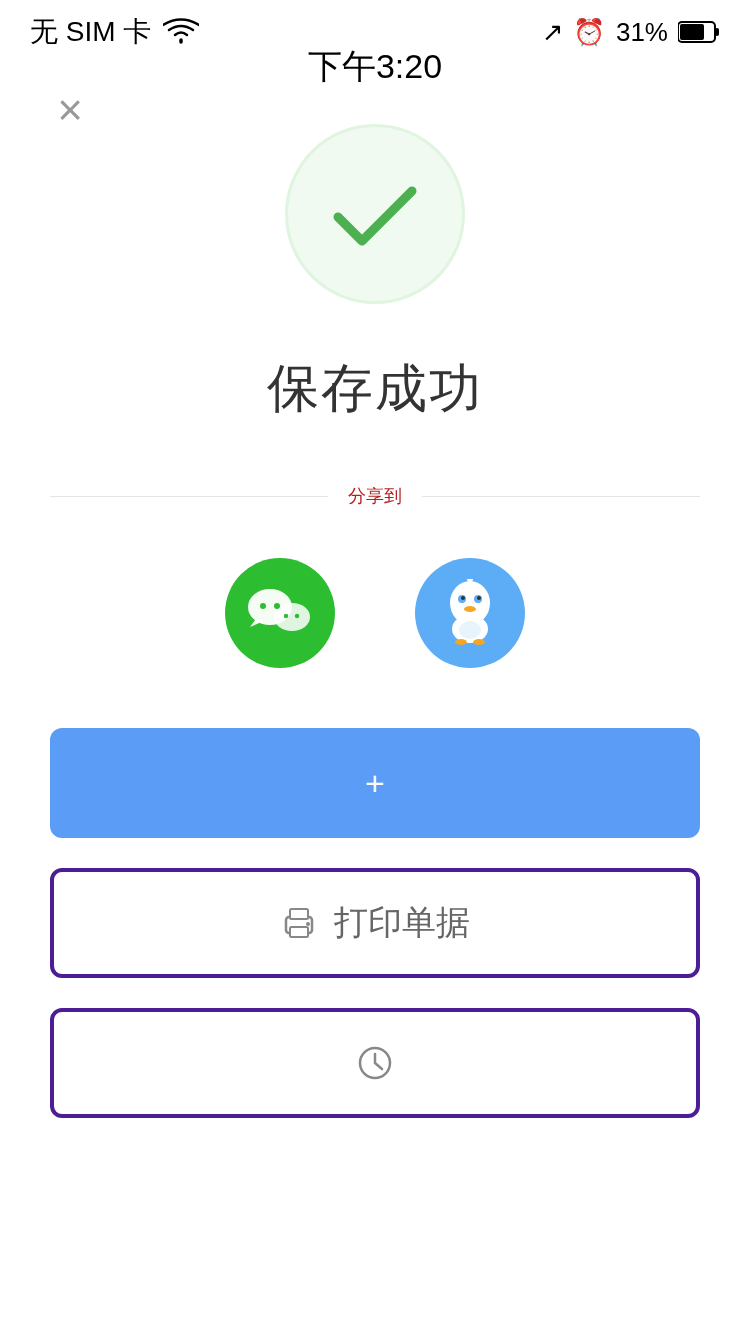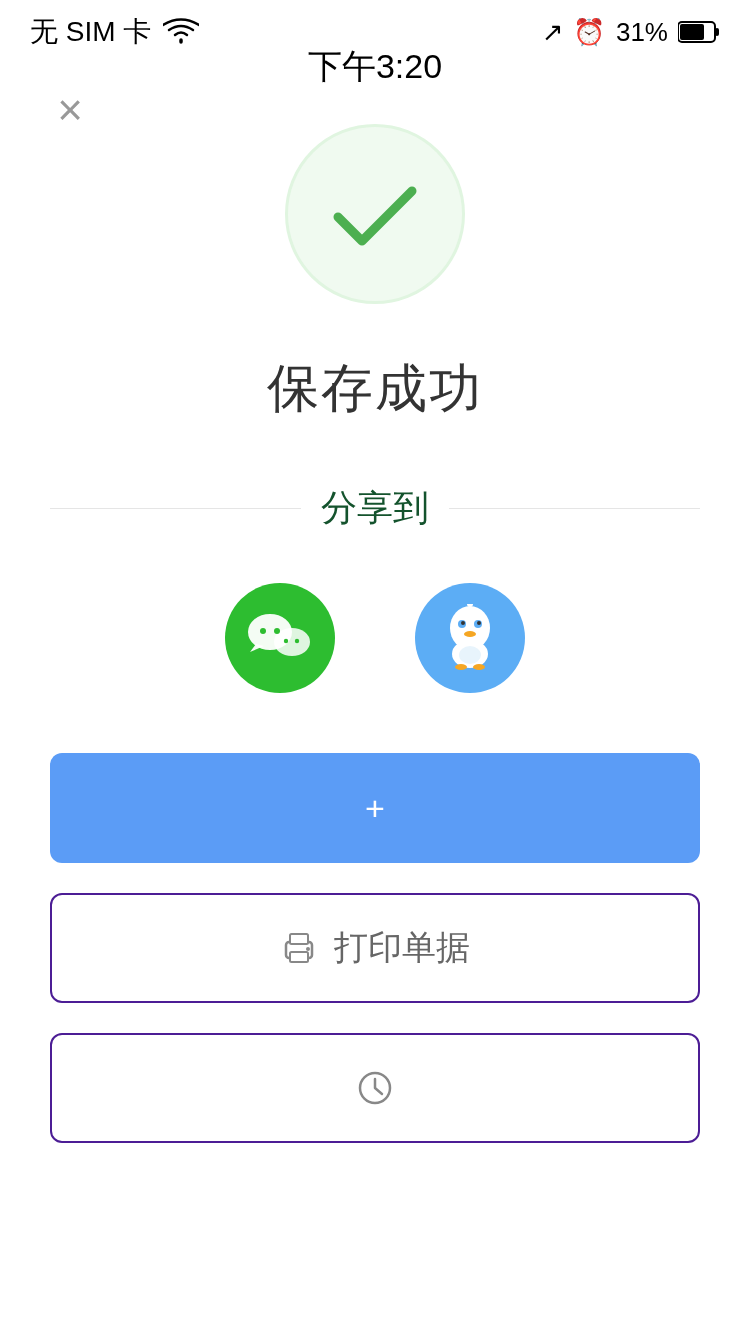--- a/index.html
+++ b/index.html
@@ -121,22 +121,22 @@
       margin-bottom: 50px;
     }
 
     .divider-line {
       flex: 1;
       height: 1px;
       background: #e5e5e5;
     }
 
     .divider-text {
-      font-size: 36px;
-      color: #14532d;
+      font-size: 18px;
+      color: #b91c1c;
       padding: 0 20px;
     }
 
     .share-icons {
       display: flex;
       justify-content: center;
       gap: 80px;
     }
 
     .share-icon-btn {
@@ -181,21 +181,21 @@
     }
 
     .action-btn-primary {
       background: #5b9cf6;
       color: #fff;
     }
 
     .action-btn-secondary {
       background: #fff;
       color: #666;
-      border: 2px solid #4c1d95;
+      border: 4px solid #4c1d95;
     }
   </style>
 </head>
 <body>
 
 <div class="status-bar">
   <div class="status-left">
     <span>无 SIM 卡</span>
     <svg width="36" height="28" viewBox="0 0 36 28" fill="none">
       <path d="M18 22 L18 24" stroke="#000" stroke-width="3.5" stroke-linecap="round"></path>

